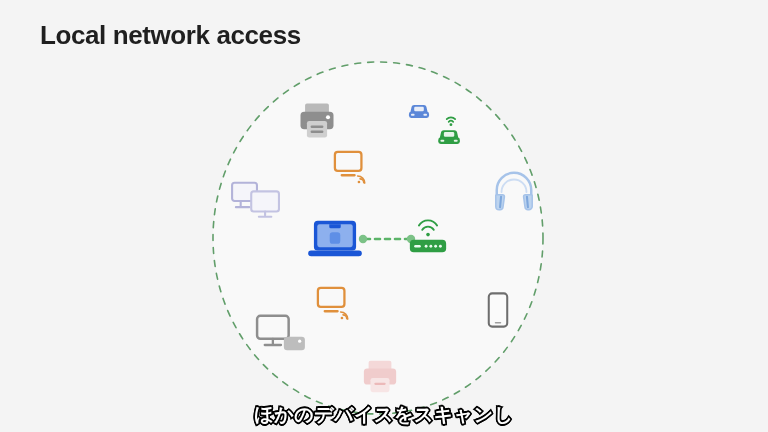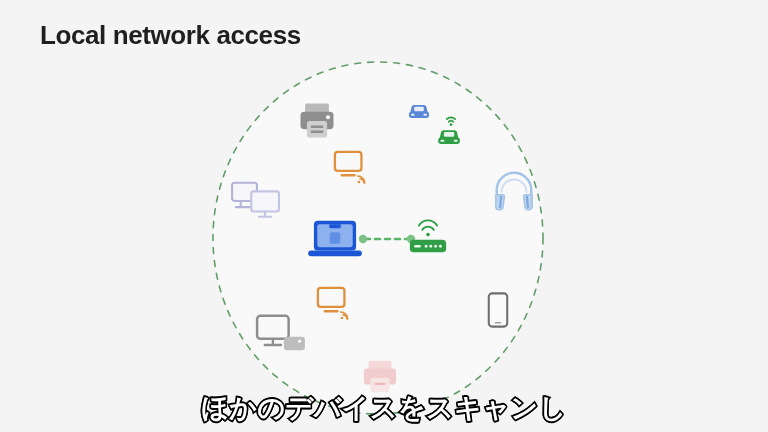--- a/index.html
+++ b/index.html
@@ -55,21 +55,21 @@
   }
 
   
   #caption {
     position: absolute;
     left: 0;
     right: 0;
     bottom: 6px;
     text-align: center;
     font-family: "DejaVu Sans", sans-serif;
-    font-size: 27px;
+    font-size: 19px;
     font-weight: 700;
     line-height: 1.28;
     color: #ffffff;
     letter-spacing: 0.5px;
     -webkit-text-stroke: 3.2px #000000;
     paint-order: stroke fill;
     text-shadow:
       -1px -1px 0 #000, 1px -1px 0 #000,
       -1px  1px 0 #000, 1px  1px 0 #000,
        0px -1.6px 0 #000, 0px 1.6px 0 #000,

